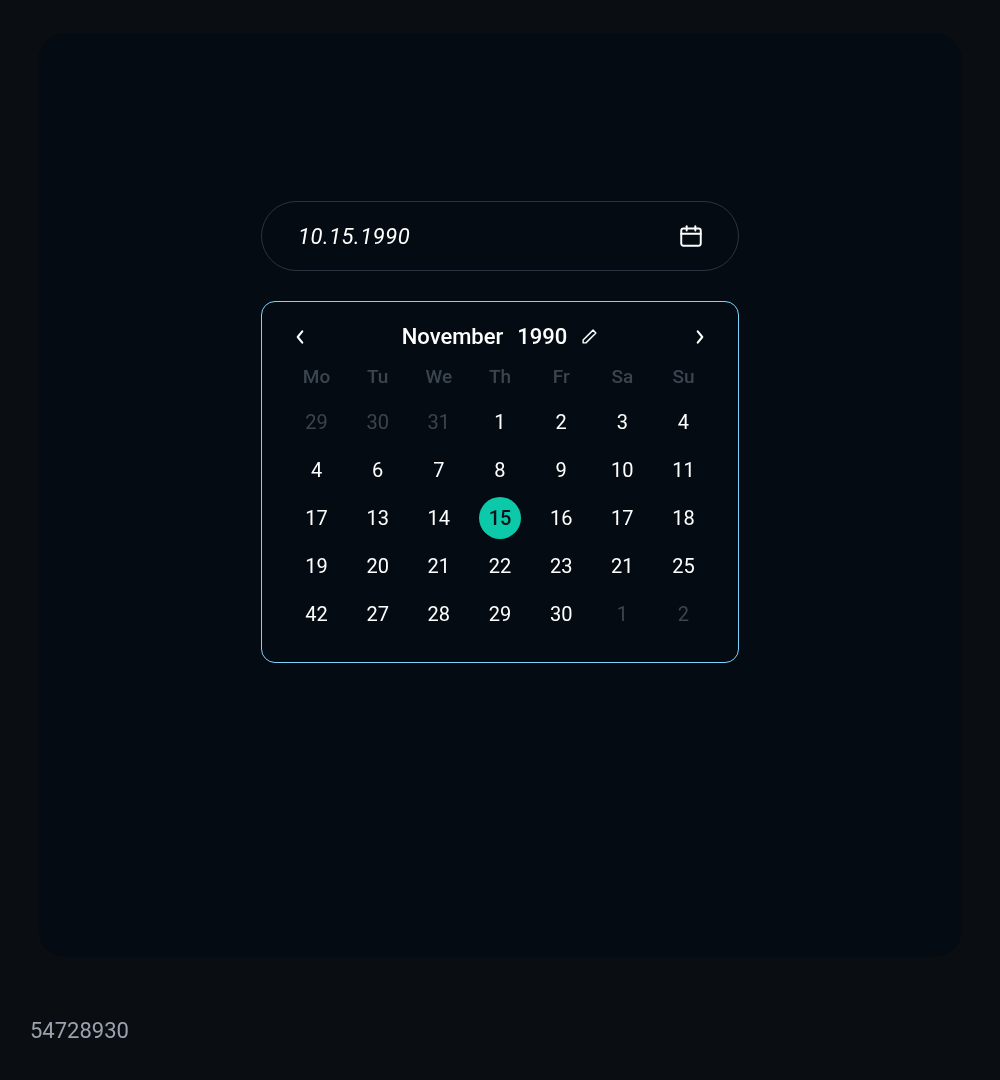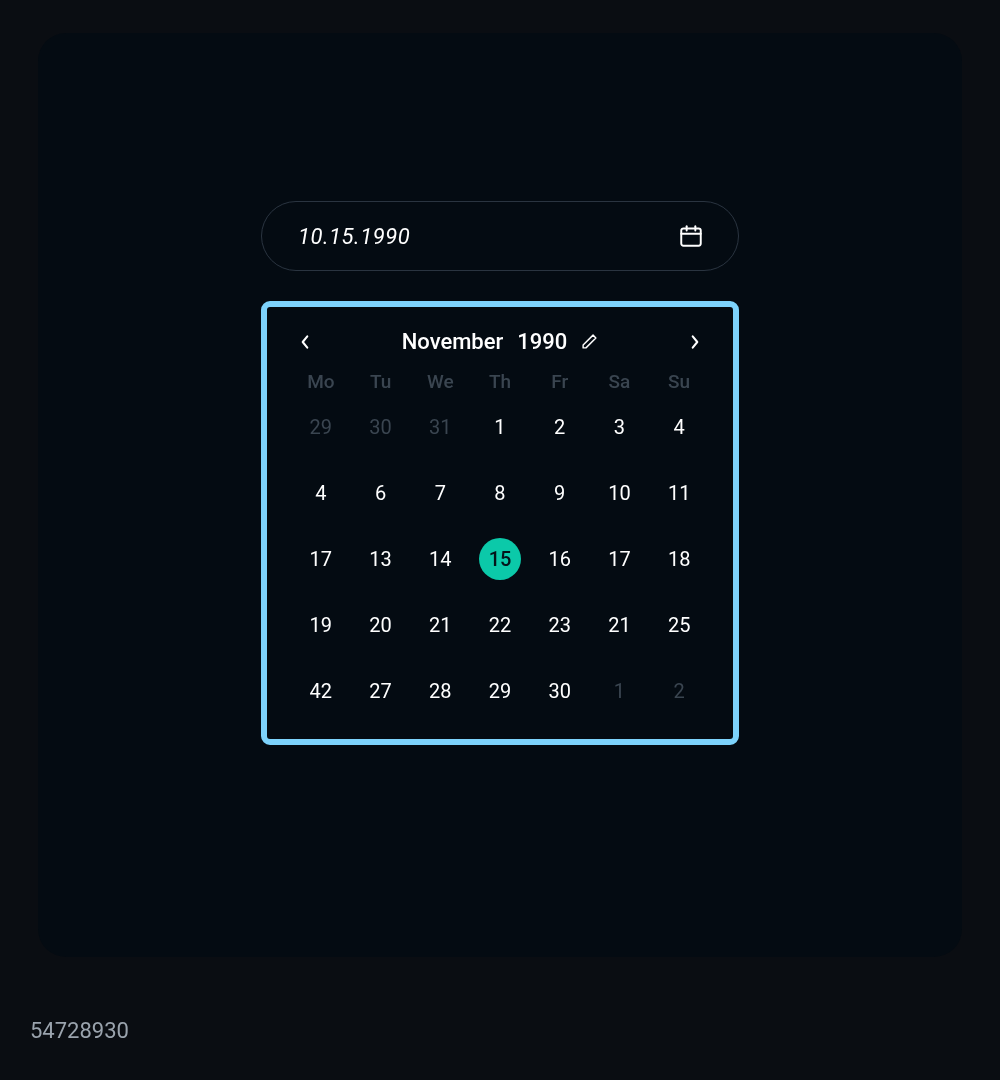--- a/index.html
+++ b/index.html
@@ -40,22 +40,22 @@
     letter-spacing: 0.5px;
   }
   .calendar-icon-wrap {
     display: flex;
     align-items: center;
     justify-content: center;
   }
   .calendar-panel {
     margin-top: 30px;
     width: 478px;
-    border: 6px solid #7dd3fc;
-    border-radius: 9px;
+    border: 1px solid #7dd3fc;
+    border-radius: 14px;
     padding: 22px 24px 26px 24px;
   }
   .calendar-header {
     display: flex;
     align-items: center;
     justify-content: space-between;
     padding: 0 4px 10px 4px;
   }
   .month-year-group {
     display: flex;
@@ -90,21 +90,21 @@
   .weekday-cell {
     text-align: center;
     color: #3a4550;
     font-size: 19px;
     font-weight: 500;
     padding: 6px 0;
   }
   .days-grid {
     display: grid;
     grid-template-columns: repeat(7, 1fr);
-    row-gap: 22px;
+    row-gap: 4px;
   }
   .day-cell {
     text-align: center;
     color: #ffffff;
     font-size: 20px;
     font-weight: 400;
     height: 44px;
     display: flex;
     align-items: center;
     justify-content: center;

